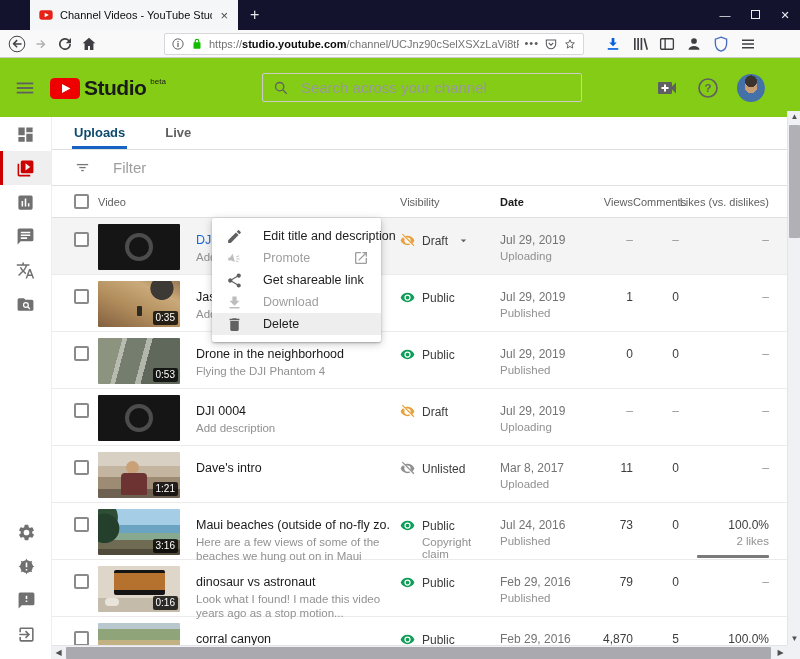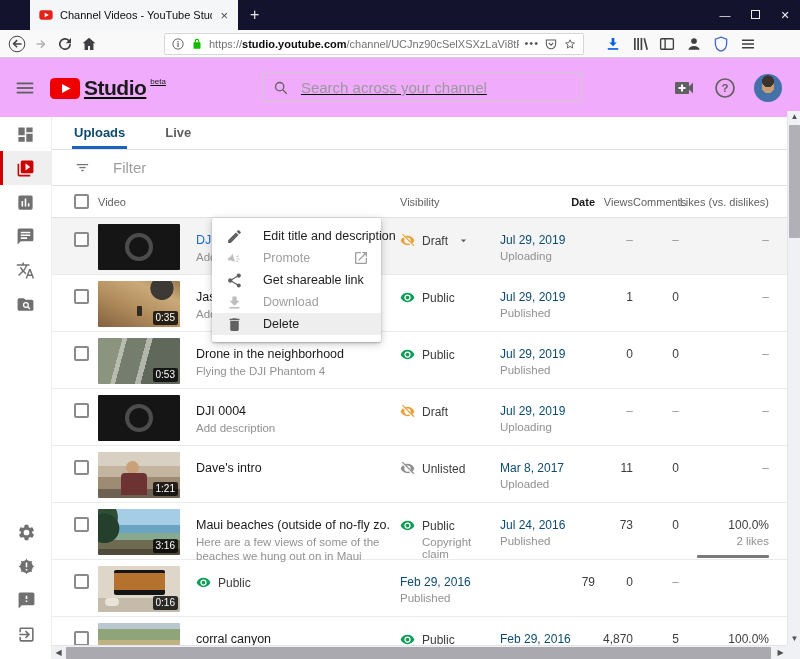--- a/index.html
+++ b/index.html
@@ -20,21 +20,21 @@
   .nico.dis { color:#b1b1b3; }
   .urlbar { flex:0 0 auto; width:420px; margin-left:60px; height:22px; background:#fff; border:1px solid #d7d7db; border-radius:2px; display:flex; align-items:center; padding:0 6px; gap:5px; font-size:11px; }
   .urlbar .u16 { width:14px; height:14px; color:#5a5a5e; flex:0 0 auto; }
   .urlbar .lock { color:#12bc00; }
   .urltxt { flex:1; white-space:nowrap; overflow:hidden; color:#737373; }
   .urltxt b { color:#0c0c0d; font-weight:bold; }
   .rightico { display:flex; align-items:center; gap:9px; margin-left:14px; }
   .dl { color:#0060df; }
   .shieldc { color:#4a6bc5; }
   
-  .appheader { height:59px; display:flex; align-items:center; padding:0 18px 0 14px; background:#f0abfc;text-decoration:underline; }
+  .appheader { height:59px; display:flex; align-items:center; padding:0 35px 0 14px; background:#84cc16; }
   .hammenu { width:22px; height:22px; color:#606060; margin-right:14px; }
   .logo { display:flex; align-items:flex-start; gap:4px; }
   .logo .play { width:30px; height:21px; margin-top:2px; }
   .logo .stext { font-size:21px; font-weight:bold; color:#1a1a1a; letter-spacing:-0.5px; line-height:23px; }
   .logo .beta { font-size:8px; color:#1a1a1a; margin-top:1px; }
   .searchbox { width:320px; height:29px; border:1px solid #ccc; border-radius:2px; display:flex; align-items:center; padding:0 10px; gap:12px; margin-left:96px; }
   .searchbox .sico { width:16px; height:16px; color:#606060; }
   .searchbox input { border:none; outline:none; flex:1; font-size:15px; color:#111; font-family:inherit; background:transparent; }
   .searchbox input::placeholder { color:#999; }
   .hright { margin-left:auto; display:flex; align-items:center; gap:17px; }
@@ -55,21 +55,21 @@
   .tabsrow { height:33px; border-bottom:1px solid #e0e0e0; display:flex; align-items:flex-end; padding-left:20px; gap:36px; }
   .tab1 { font-size:13px; font-weight:bold; padding:0 2px 9px; position:relative; color:#606060; }
   .tab1.active { color:#0c4a6e; }
   .tab1.active::after { content:''; position:absolute; left:0; right:0; bottom:0; height:3px; background:#1763c4; }
   .filterrow { height:36px; border-bottom:1px solid #e0e0e0; display:flex; align-items:center; padding-left:22px; gap:22px; }
   .fico { width:17px; height:17px; color:#757575; }
   .filterrow input { border:none; outline:none; font-size:15px; color:#333; width:300px; font-family:inherit; }
   .filterrow input::placeholder { color:#9e9e9e; }
   .grid { display:grid; grid-template-columns:46px 98px 204px 100px 95px 38px 46px 90px; padding-right:16px; }
   .thead { height:32px; border-bottom:1px solid #e0e0e0; align-items:center; font-size:11px; color:#606060; }
-  .thead .c-date { color:#1a1a1a; font-weight:bold;text-align:right; }
+  .thead .c-date { color:#1a1a1a; font-weight:bold; }
   .num { text-align:right; }
   .cb { width:15px; height:15px; border:2px solid #8a8a8a; border-radius:2px; background:#fff; margin-left:22px; }
   .vrow { height:57px; border-bottom:1px solid #ebebeb; font-size:12px; }
   .vrow.hl { background:#f4f4f4; }
   .vrow > div { padding-top:15px; }
   .vrow .c-check { padding-top:14px; }
   .vrow .c-thumb { padding-top:6px; }
   .thumb { width:82px; height:46px; border-radius:1px; position:relative; overflow:hidden; background:#ddd; }
   .dur { position:absolute; right:2px; bottom:2px; background:rgba(0,0,0,.78); color:#fff; font-size:10px; padding:0 3px; border-radius:2px; line-height:14px; }
   .th-loading { background:#151515; }
@@ -90,21 +90,21 @@
   .vtitle.link { color:#1967d2; }
   .vdesc { font-size:11.5px; color:#919191; line-height:14px; margin-top:2px; max-height:28px; overflow:hidden; }
   .visrow { display:flex; align-items:center; gap:7px; }
   .vico { width:15px; height:15px; flex:0 0 auto; }
   .vico.public { color:#0f9d58; }
   .vico.draft { color:#e9a13b; }
   .vico.unlisted { color:#909090; }
   .vislabel { color:#3c3c3c; }
   .vissub { font-size:11.5px; color:#919191; margin-top:3px; margin-left:22px; }
   .caret { width:13px; height:13px; color:#606060; margin-left:2px; }
-  .cdate { color:#0c4a6e; }
+  .cdate { color:#737373; }
   .cdatesub { color:#919191; font-size:11.5px; margin-top:3px; }
   .cnum { color:#3c3c3c; }
   .likesub { color:#919191; font-size:11.5px; margin-top:3px; }
   .likebar { height:3px; background:#7a7a7a; width:72px; margin-left:auto; margin-top:8px; border-radius:1px; }
   .dash { color:#9a9a9a; }
   
   .ctxmenu { position:absolute; left:212px; top:218px; width:169px; background:#fff; border-radius:2px; box-shadow:0 1px 2px rgba(0,0,0,.25), 0 2px 8px rgba(0,0,0,.22); padding:7px 0; z-index:30; }
   .mitem { height:22px; display:flex; align-items:center; padding:0 12px 0 14px; gap:20px; font-size:12.5px; color:#212121; white-space:nowrap; }
   .mitem.hl { background:#eee; }
   .mitem.dis { color:#9e9e9e; }
@@ -572,20 +572,24 @@
       </div>
       <div class="grid vrow">
         <div class="c-check">
           <span class="cb" style="display: block;"></span>
         </div>
         <div class="c-thumb">
           <div class="thumb th-tv">
             <span class="dur">0:16</span>
           </div>
         </div>
+        <div class="c-title">
+          <div class="vtitle">dinosaur vs astronaut</div>
+          <div class="vdesc">Look what I found! I made this video years ago as a stop motion...</div>
+        </div>
         <div>
           <div class="visrow">
             <span class="vico public">
               <svg viewBox="0 0 24 24" fill="currentColor">
                 <path d="M12 4.5C7 4.5 2.73 7.61 1 12c1.73 4.39 6 7.5 11 7.5s9.27-3.11 11-7.5C21.27 7.61 17 4.5 12 4.5zM12 17a5 5 0 110-10 5 5 0 010 10zm0-8a3 3 0 100 6 3 3 0 000-6z"></path>
               </svg>
             </span>
             <span class="vislabel">Public</span>
           </div>
         </div>

